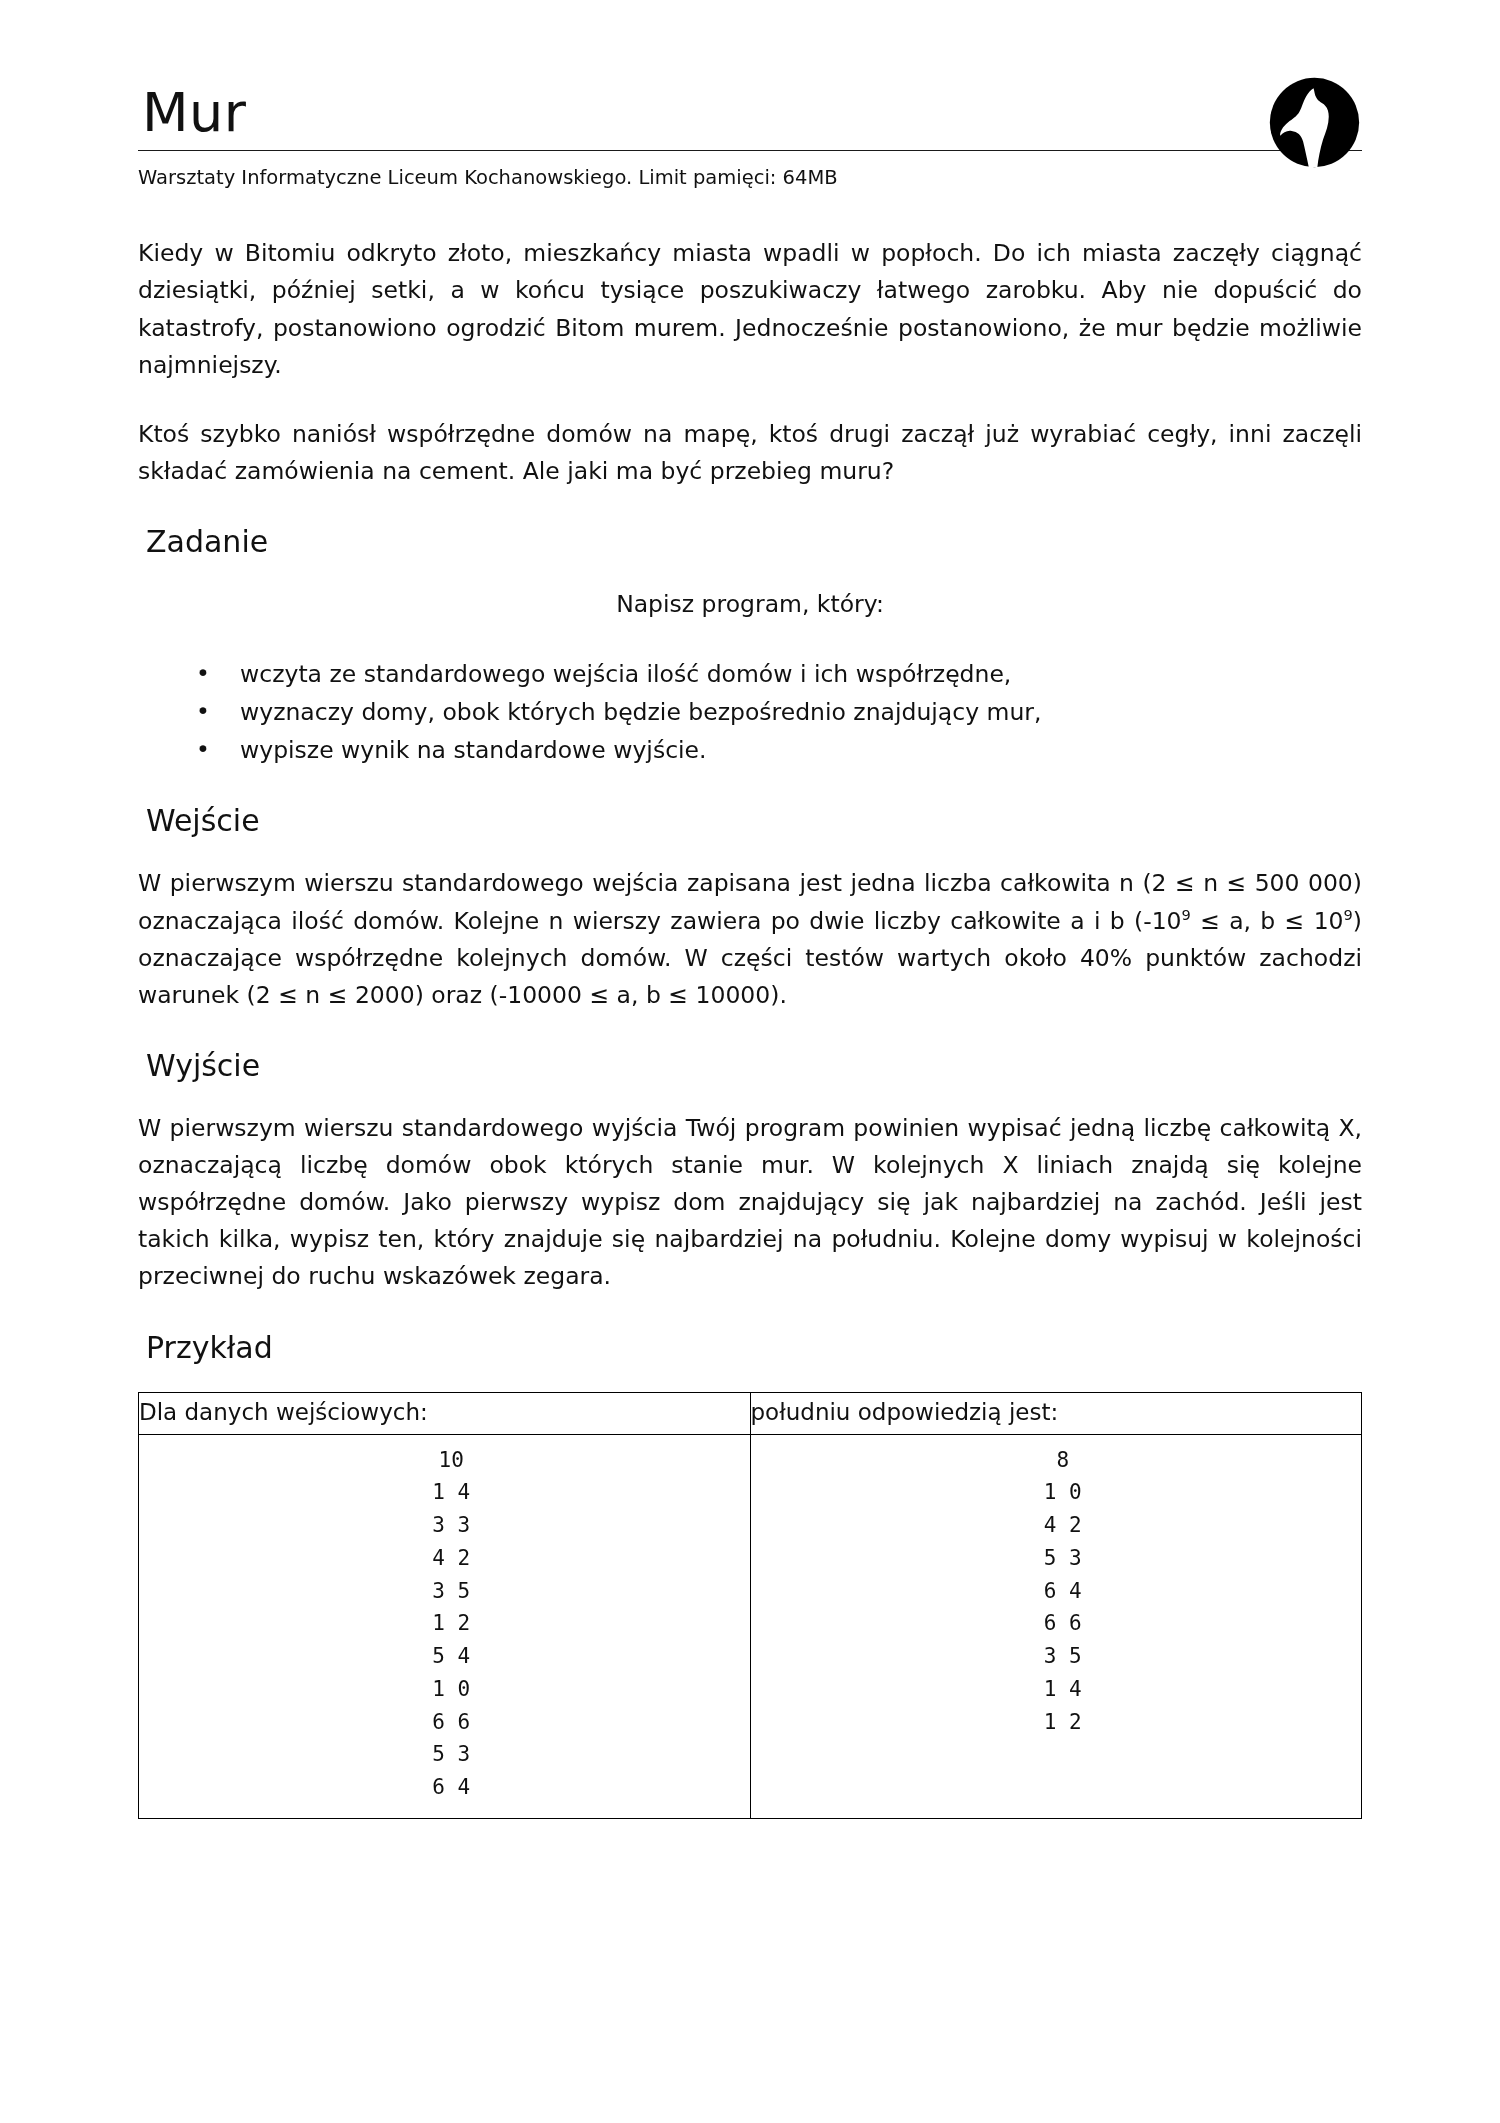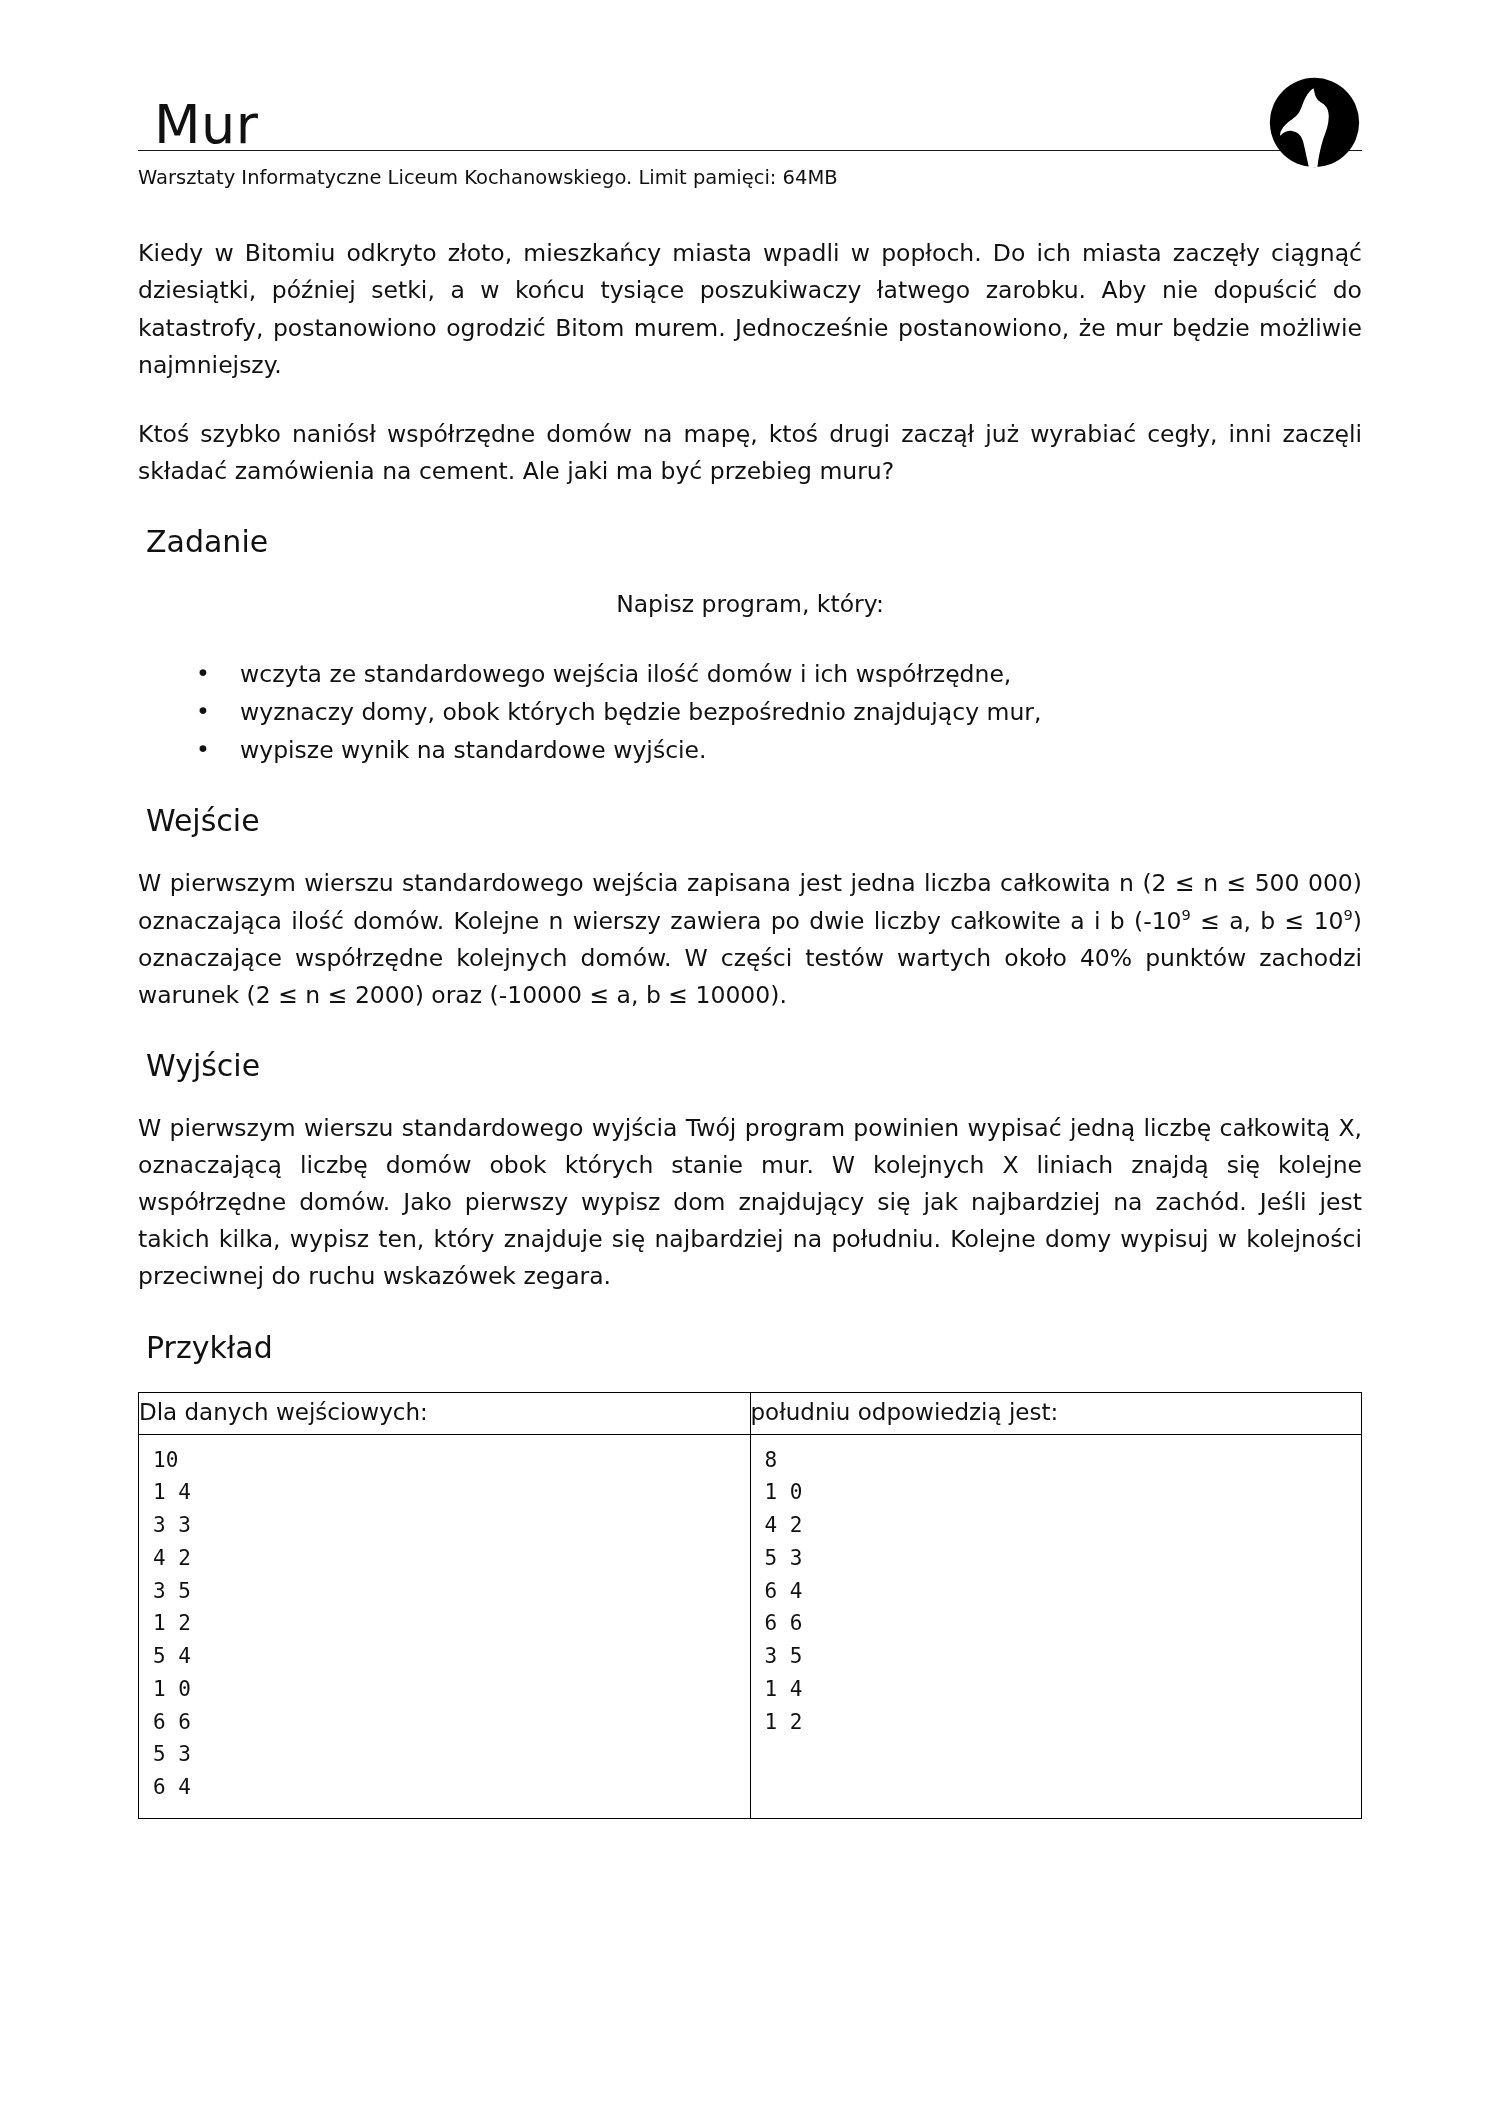--- a/index.html
+++ b/index.html
@@ -35,21 +35,21 @@
   }
   .doc-title {
     position: absolute;
     left: 0;
     top: 82px;
     font-size: 54px;
     font-weight: 400;
     line-height: 1;
     letter-spacing: 0.5px;
     color: #111111;
-    margin: 16px;
+    margin: 4px;
   }
   .logo {
     position: absolute;
     right: 0px;
     top: 75px;
     width: 95px;
     height: 95px;
   }
   .logo svg { display: block; width: 95px; height: 95px; }
 
@@ -122,20 +122,21 @@
   }
   .example-table th {
     font-weight: 400;
     font-size: 23px;
     text-align: left;
     padding: 6px 0 9px 0;
     color: #111111;
   }
   .example-table td {
     padding: 9px 0 14px 14px;
+    text-align: center;
   }
   pre.code-block {
     font-family: "DejaVu Sans Mono", monospace;
     font-size: 21px;
     line-height: 1.56;
     margin: 0;
     white-space: pre;
     color: #111111;
   }
 </style>

